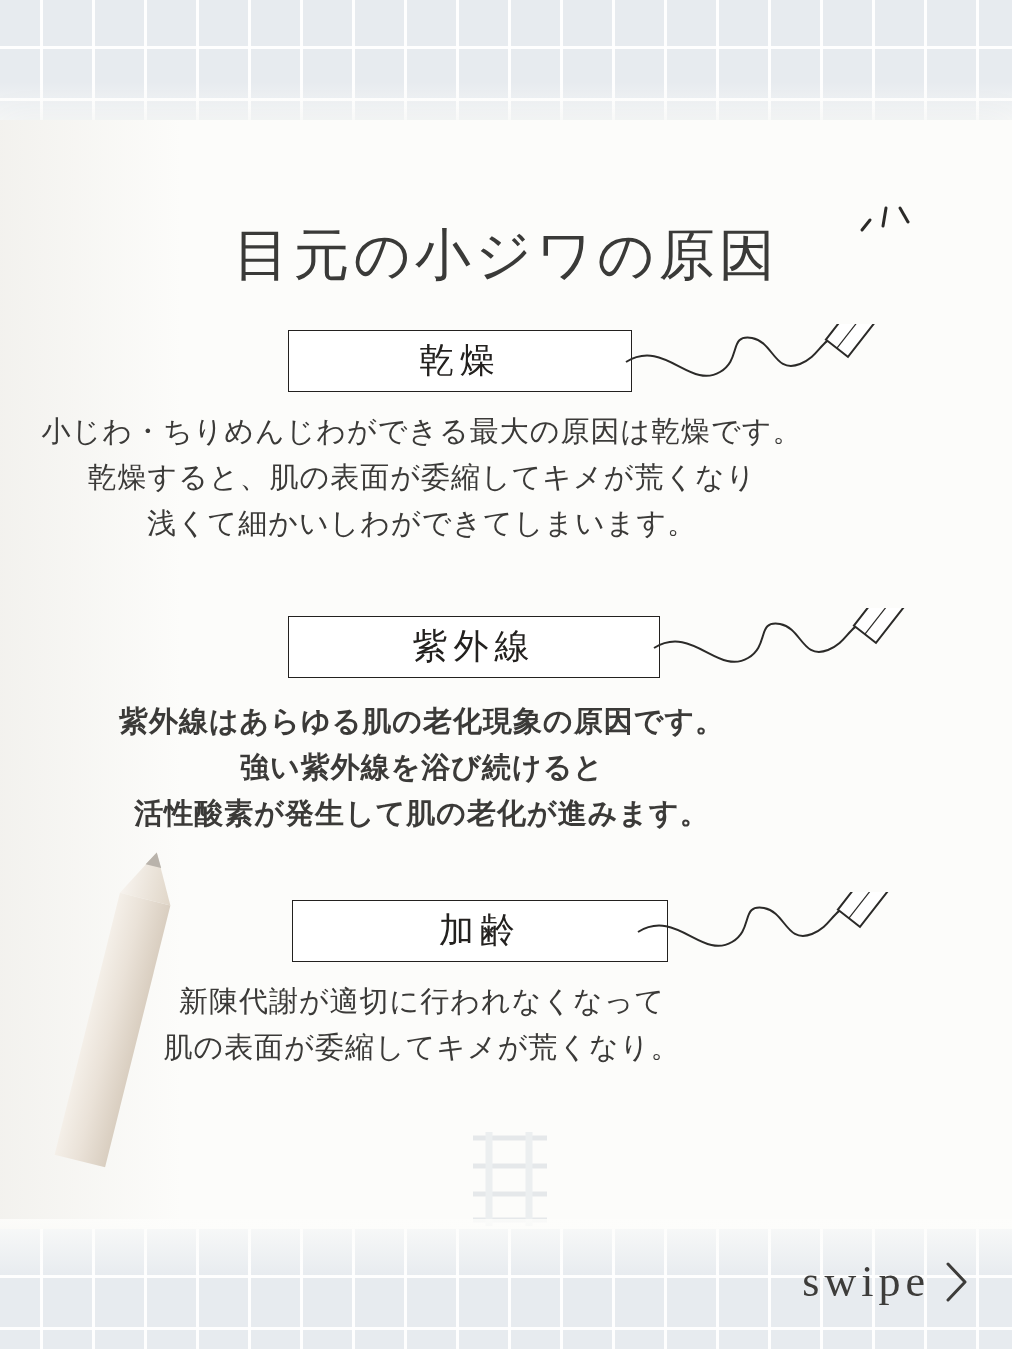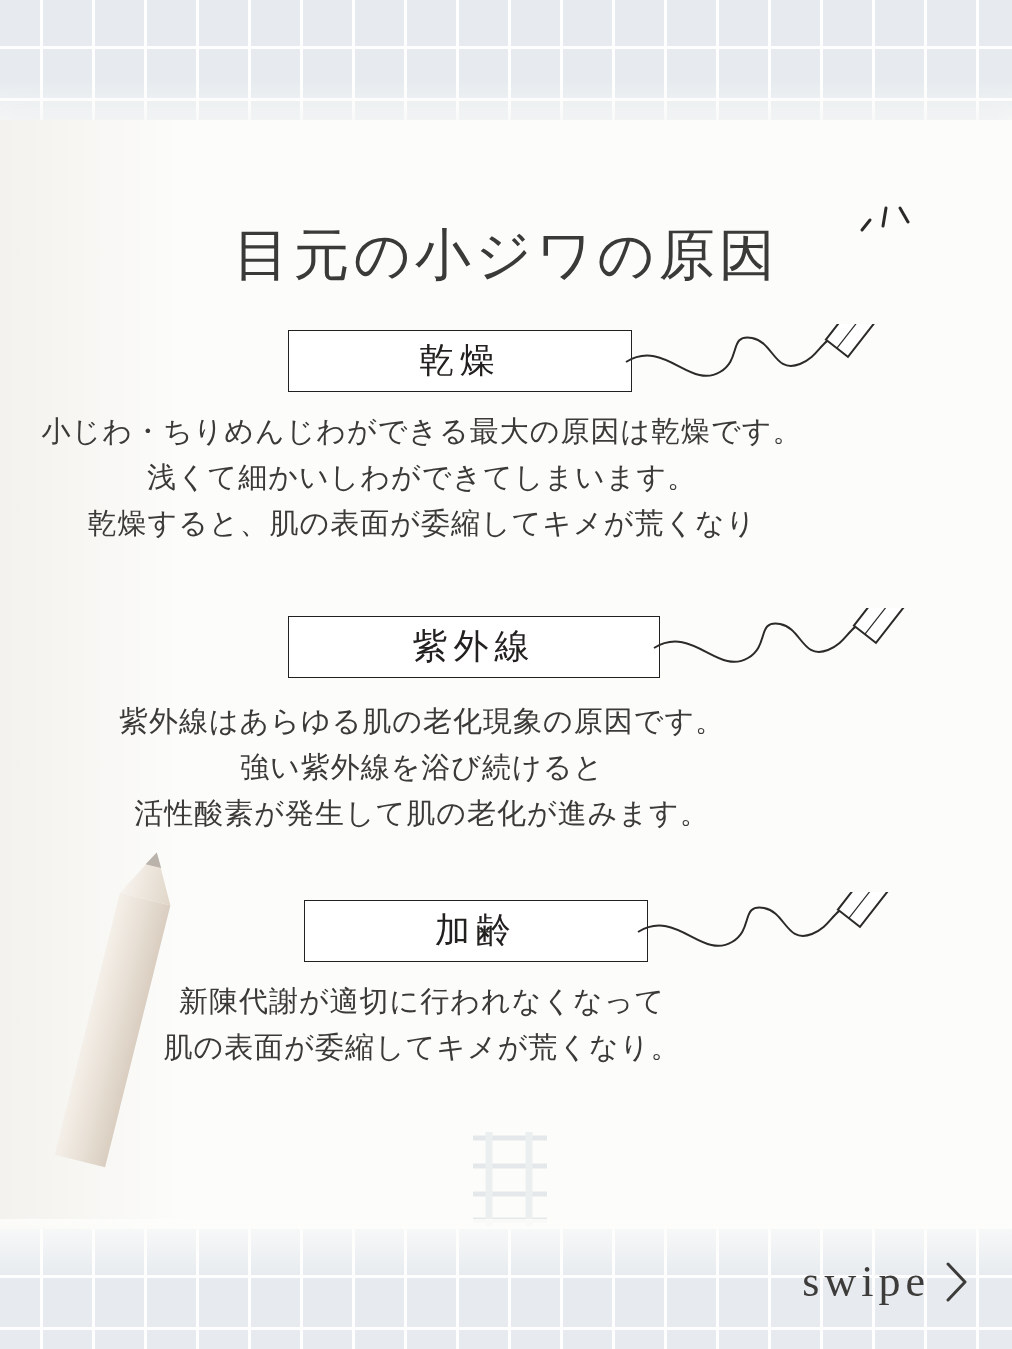--- a/index.html
+++ b/index.html
@@ -140,42 +140,42 @@
     background: #ffffff;
     height: 62px;
     line-height: 60px;
     text-align: center;
     font-size: 35px;
     letter-spacing: 6px;
     color: #23211f;
   }
   .s1 .label-box { left: 288px; width: 344px; text-align: center; }
   .s2 .label-box { left: 288px; width: 372px; text-align: center; }
-  .s3 .label-box { left: 304px; width: 344px; }
+  .s3 .label-box { left: 292px; width: 376px; }
 
   .squiggle {
     position: absolute;
     pointer-events: none;
   }
   .s1 .squiggle { left: 624px; top: -6px; }
   .s2 .squiggle { left: 652px; top: -8px; }
   .s3 .squiggle { left: 636px; top: -8px; }
 
   .body-text {
     position: absolute;
     left: 0;
     width: 844px;
     text-align: center;
     font-size: 29px;
     line-height: 46px;
     color: #3b3a38;
     letter-spacing: 1px;
   }
   .s1 .body-text { top: 78px; }
-  .s2 .body-text { top: 82px; }
+  .s2 .body-text { top: 82px; font-weight: bold; }
   .s3 .body-text { top: 78px; }
 
   .swipe {
     position: absolute;
     right: 42px;
     bottom: 42px;
     display: flex;
     align-items: center;
     gap: 14px;
     color: #3d3c3a;
@@ -255,22 +255,22 @@
         <path d="M2 38 C40 14, 66 66, 96 48 C118 35, 104 10, 128 14 C150 18, 150 50, 176 40 C196 32, 196 16, 214 12" fill="none" stroke="#2b2a28" stroke-width="2"></path>
         <g transform="rotate(38 224 10)">
           <polygon points="224,-52 238,-28 210,-28" fill="#ffffff" stroke="#2b2a28" stroke-width="2"></polygon>
           <polygon points="224,-52 229,-42 219,-42" fill="#2b2a28"></polygon>
           <rect x="210" y="-28" width="28" height="56" fill="#ffffff" stroke="#2b2a28" stroke-width="2"></rect>
           <line x1="224" y1="-28" x2="224" y2="28" stroke="#2b2a28" stroke-width="1.2"></line>
         </g>
       </svg>
       <div class="body-text">
         <div>小じわ・ちりめんじわができる最大の原因は乾燥です。</div>
+        <div>乾燥すると、肌の表面が委縮してキメが荒くなり</div>
         <div>浅くて細かいしわができてしまいます。</div>
-        <div>乾燥すると、肌の表面が委縮してキメが荒くなり</div>
       </div>
     </div>
 
     <div class="section s2">
       <div class="label-box">紫外線</div>
       <svg class="squiggle" width="260" height="200" viewBox="0 0 260 200">
         <path d="M2 40 C40 16, 66 68, 96 50 C118 37, 104 12, 128 16 C150 20, 150 52, 176 42 C196 34, 196 18, 214 14" fill="none" stroke="#2b2a28" stroke-width="2"></path>
         <g transform="rotate(38 224 12)">
           <polygon points="224,-50 238,-26 210,-26" fill="#ffffff" stroke="#2b2a28" stroke-width="2"></polygon>
           <polygon points="224,-50 229,-40 219,-40" fill="#2b2a28"></polygon>

